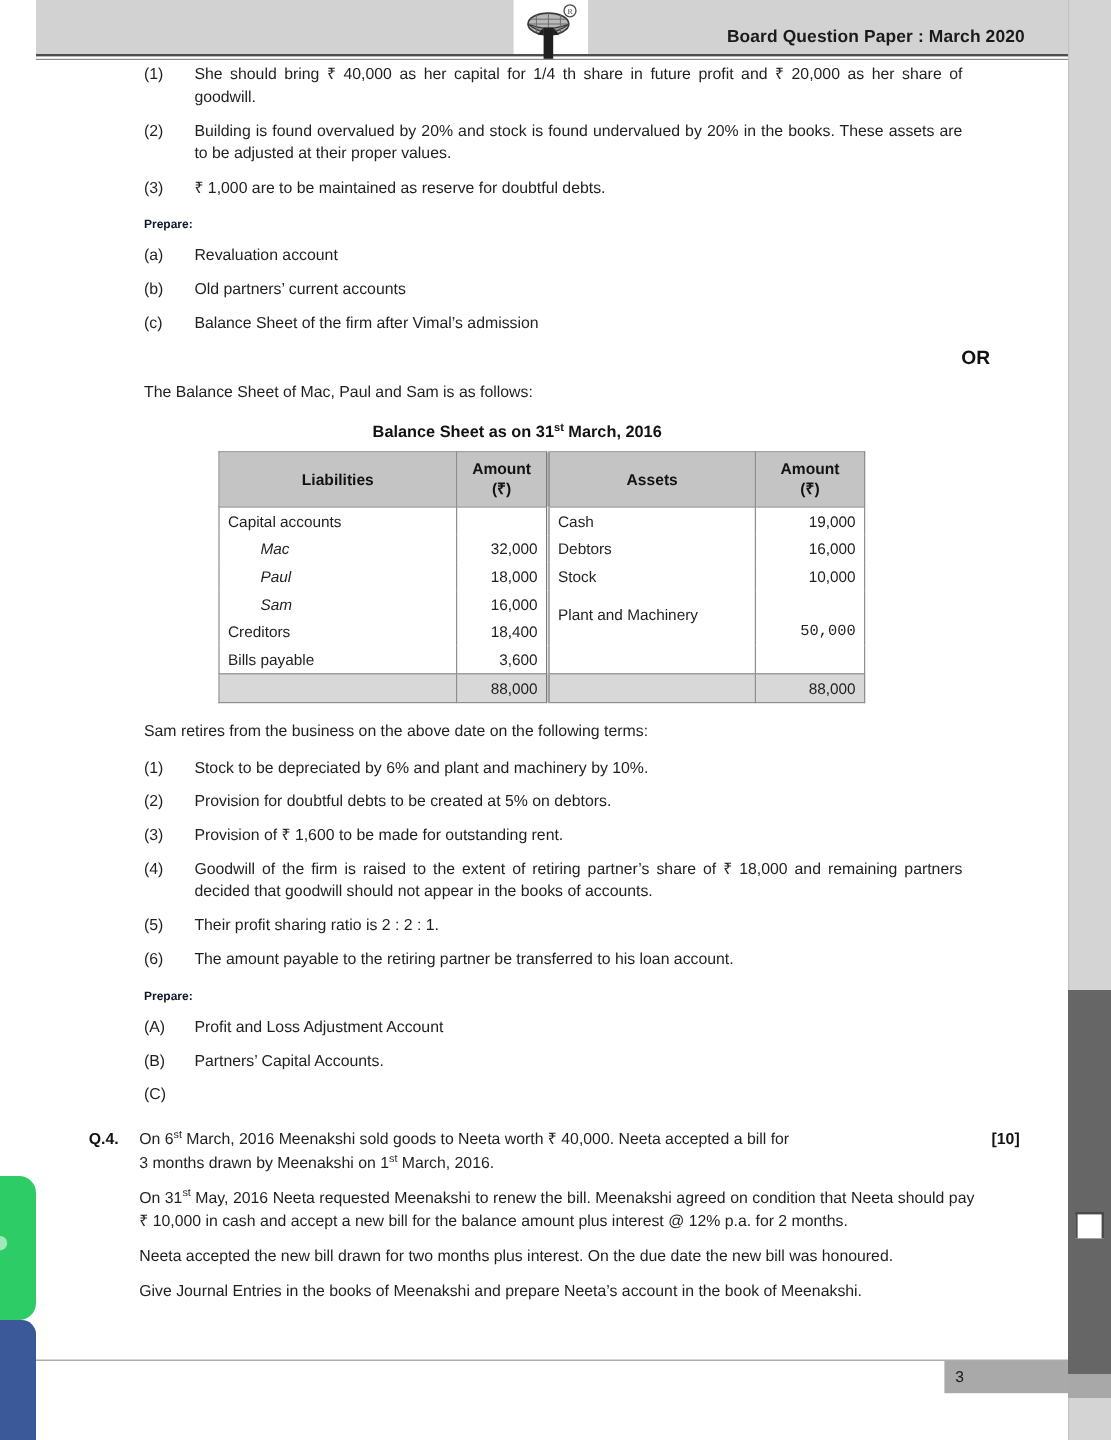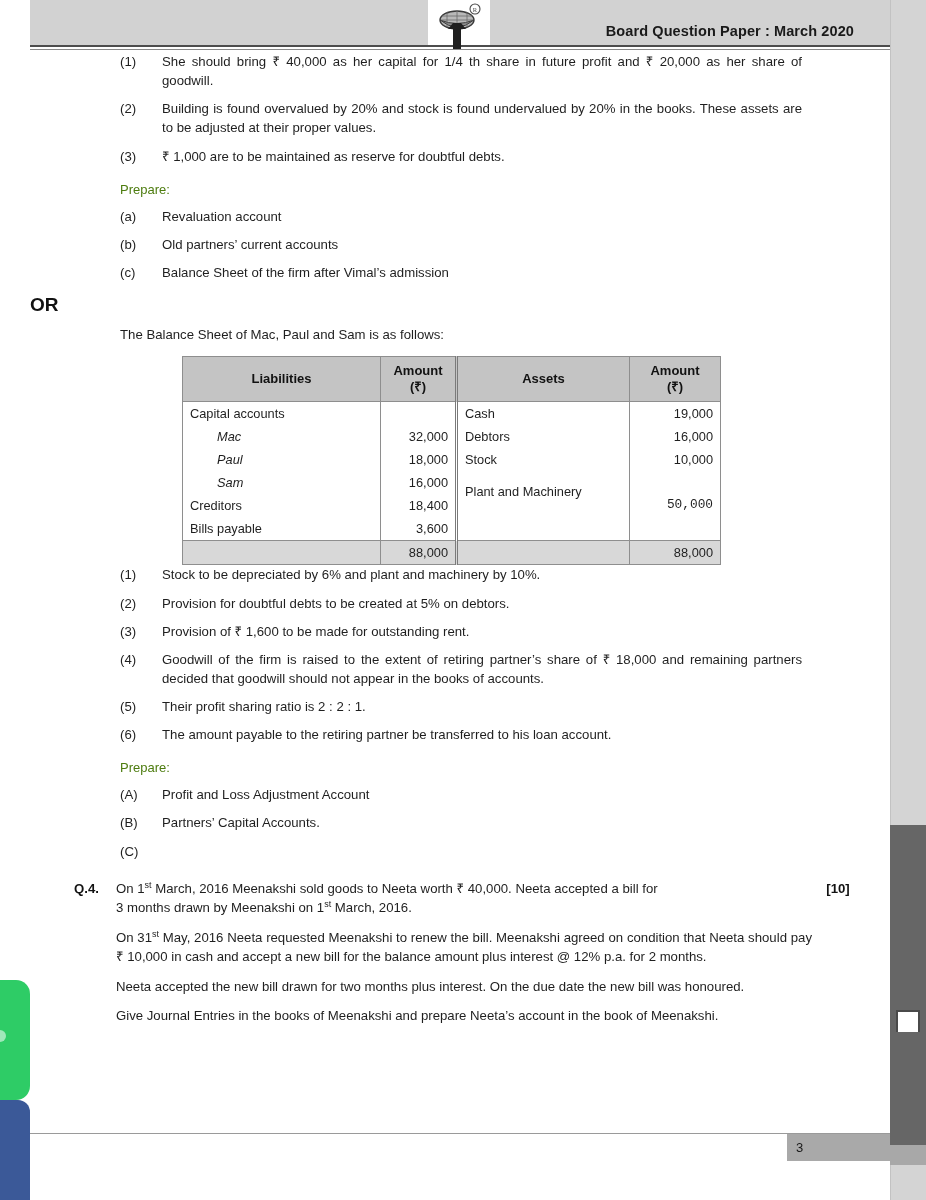--- a/index.html
+++ b/index.html
@@ -150,34 +150,34 @@
     padding-right: 88px;
   }
   .listrow .marker {
     flex: 0 0 42px;
     min-width: 42px;
   }
   .listrow .txt { flex: 1 1 auto; }
   .listrow .txt.justify { text-align: justify; }
 
   .sec-head {
-    font-size: 13px;
-    font-weight: normal;
-    color: #4d7c0f;
+    font-size: 10px;
+    font-weight: bold;
+    color: #0f172a;
     padding-left: 90px;
     margin: 16px 0 10px 0;
   }
 
   .or-line {
-    text-align: left;
-    font-size: 19px;
+    text-align: right;
+    font-size: 16px;
     font-weight: bold;
     color: #121212;
     margin: 12px 0 10px 0;
-    padding-right: 83px;
+    padding-right: 65px;
   }
 
   .tbl-title {
     text-align: center;
     font-size: 13.6px;
     font-weight: bold;
     color: #121212;
     margin: 14px 0 9px 0;
     padding-right: 58px;
   }
@@ -338,20 +338,21 @@
       </div>
       <div class="listrow">
         <span class="marker">(c)</span>
         <span class="txt">Balance Sheet of the firm after Vimal’s admission</span>
       </div>
 
       <div class="or-line">OR</div>
 
       <p class="para">The Balance Sheet of Mac, Paul and Sam is as follows:</p>
 
+      <div class="tbl-title"><span>Balance Sheet as on 31</span><sup>st</sup><span> March, 2016</span></div>
 
       <div class="bs-wrap">
         <table class="bs">
           <colgroup>
             <col class="col-liab">
               <col class="col-amt1">
               <col class="col-asst">
               <col class="col-amt2">
           </colgroup>
           <thead>
@@ -404,20 +405,21 @@
             <tr class="tot-row">
               <td></td>
               <td class="num">88,000</td>
               <td class="sep-left"></td>
               <td class="num">88,000</td>
             </tr>
           </tbody>
         </table>
       </div>
 
+      <p class="para" style="margin-top:14px;">Sam retires from the business on the above date on the following terms:</p>
 
       <div class="listrow">
         <span class="marker">(1)</span>
         <span class="txt">Stock to be depreciated by 6% and plant and machinery by 10%.</span>
       </div>
       <div class="listrow">
         <span class="marker">(2)</span>
         <span class="txt">Provision for doubtful debts to be created at 5% on debtors.</span>
       </div>
       <div class="listrow">
@@ -447,21 +449,21 @@
         <span class="marker">(B)</span>
         <span class="txt">Partners’ Capital Accounts.</span>
       </div>
       <div class="listrow">
         <span class="marker">(C)</span>
       </div>
 
       <div class="qrow">
         <span class="qno">Q.4.</span>
         <div class="qbody">
-          <p><span>On 1</span><sup>st</sup><span> March, 2016 Meenakshi sold goods to Neeta worth ₹ 40,000. Neeta accepted a bill for</span><br><span>3 months drawn by Meenakshi on 1</span><sup>st</sup><span> March, 2016.</span></p>
+          <p><span>On 6</span><sup>st</sup><span> March, 2016 Meenakshi sold goods to Neeta worth ₹ 40,000. Neeta accepted a bill for</span><br><span>3 months drawn by Meenakshi on 1</span><sup>st</sup><span> March, 2016.</span></p>
           <p class="justify"><span>On 31</span><sup>st</sup><span> May, 2016 Neeta requested Meenakshi to renew the bill. Meenakshi agreed on condition that Neeta should pay ₹ 10,000 in cash and accept a new bill for the balance amount plus interest @ 12% p.a. for 2 months.</span></p>
           <p>Neeta accepted the new bill drawn for two months plus interest. On the due date the new bill was honoured.</p>
           <p class="justify">Give Journal Entries in the books of Meenakshi and prepare Neeta’s account in the book of Meenakshi.</p>
         </div>
         <span class="qmarks">[10]</span>
       </div>
 
     </div>
 
     <div class="foot-rule"></div>

